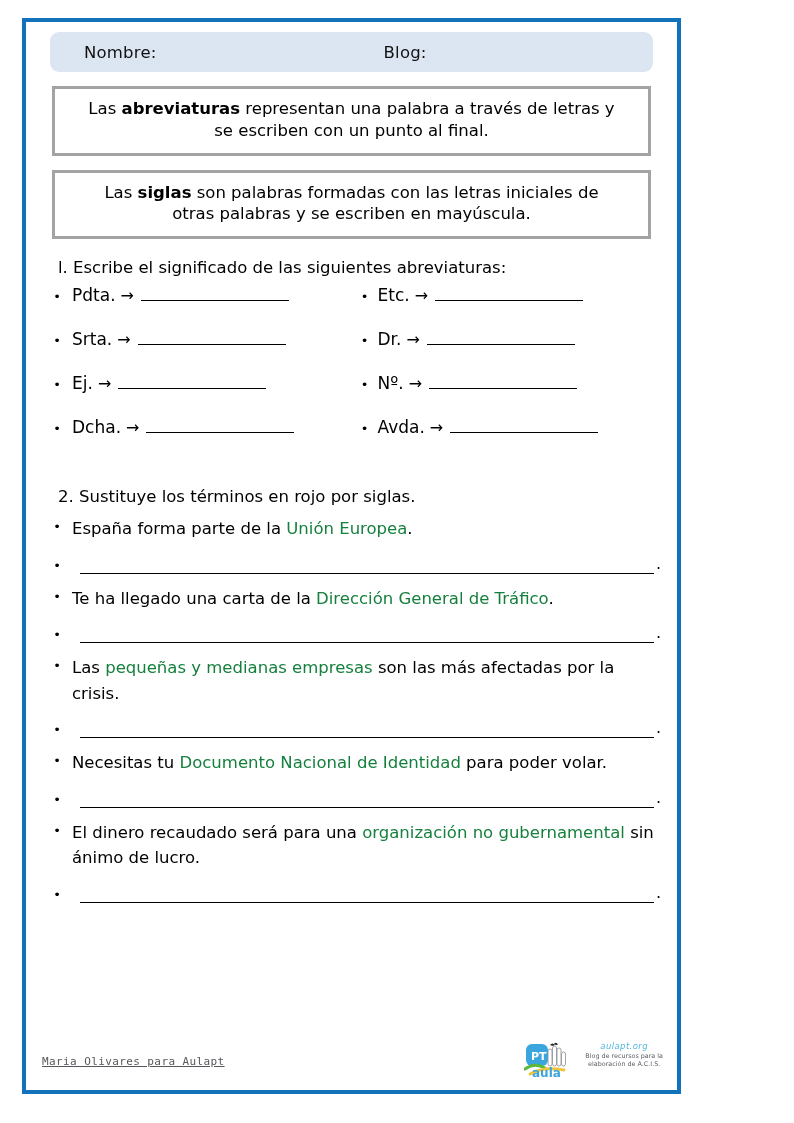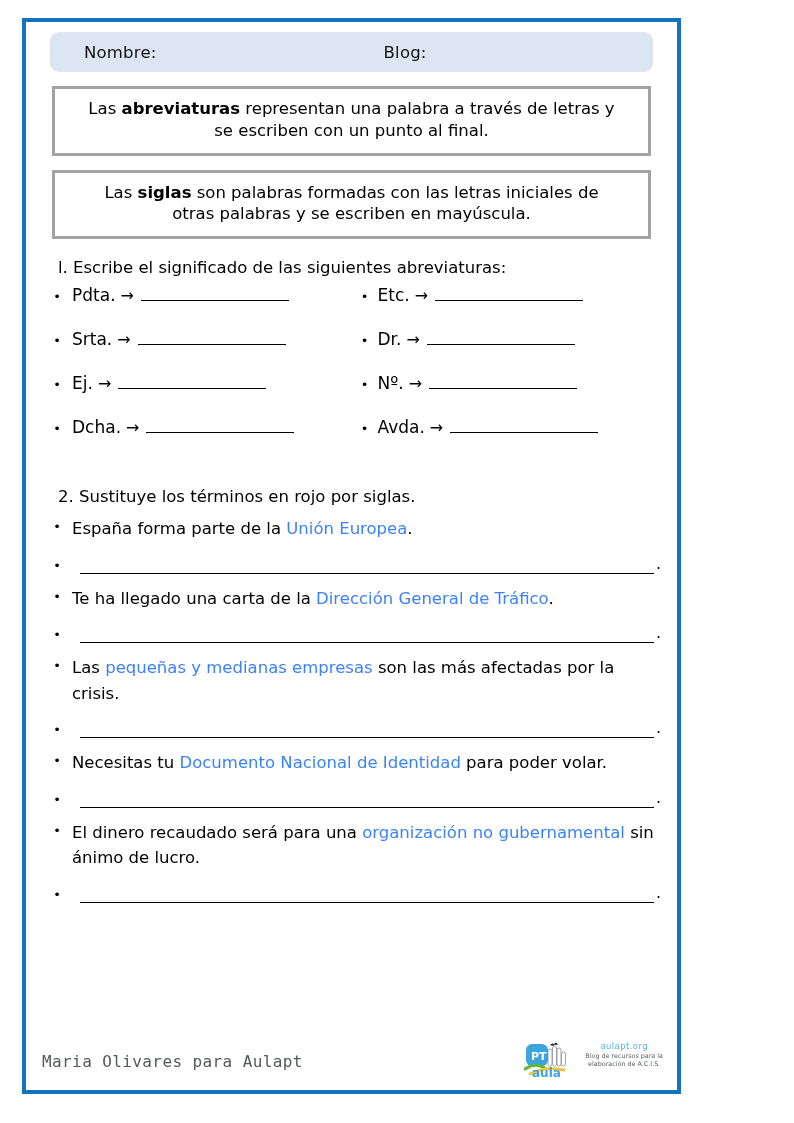--- a/index.html
+++ b/index.html
@@ -115,21 +115,21 @@
     line-height: 1.55;
   }
   .sentence-row .bullet {
     width: 30px;
     min-width: 30px;
     text-align: center;
     font-size: 13px;
     line-height: 1.75;
   }
   .sentence-row .sentence-text { flex: 1 1 auto; }
-  .sentence-row .sentence-text .red { color: #3b82f6; }
+  .sentence-row .sentence-text .red { color: #15803d; }
 
   .answer-row {
     display: flex;
     align-items: flex-end;
     margin-top: 14px;
   }
   .answer-row .bullet {
     width: 30px;
     min-width: 30px;
     text-align: center;
@@ -155,23 +155,24 @@
     height: 58px;
     flex: 0 0 58px;
     display: flex;
     align-items: center;
     justify-content: space-between;
     padding: 0 14px 0 16px;
     box-sizing: border-box;
   }
   #footer-credit {
     font-family: "DejaVu Sans Mono", "Liberation Mono", monospace;
-    font-size: 16px;
+    font-size: 11px;
     color: #55585c;
     letter-spacing: .4px;
+    text-decoration: underline;
   }
   #footer-logo {
     display: flex;
     align-items: flex-start;
     gap: 5px;
   }
   #logo-mark {
     position: relative;
     width: 56px;
     height: 40px;
@@ -179,20 +180,21 @@
   #logo-tagline {
     display: flex;
     flex-direction: column;
     align-items: center;
     line-height: 1.25;
   }
   #logo-site {
     font-size: 8.5px;
     color: #53b6e0;
     letter-spacing: .4px;
+    font-style: italic;
   }
   .logo-sub {
     font-size: 6.4px;
     color: #5c6066;
     text-align: center;
     white-space: nowrap;
   }
 </style>
 </head>
 <body>

